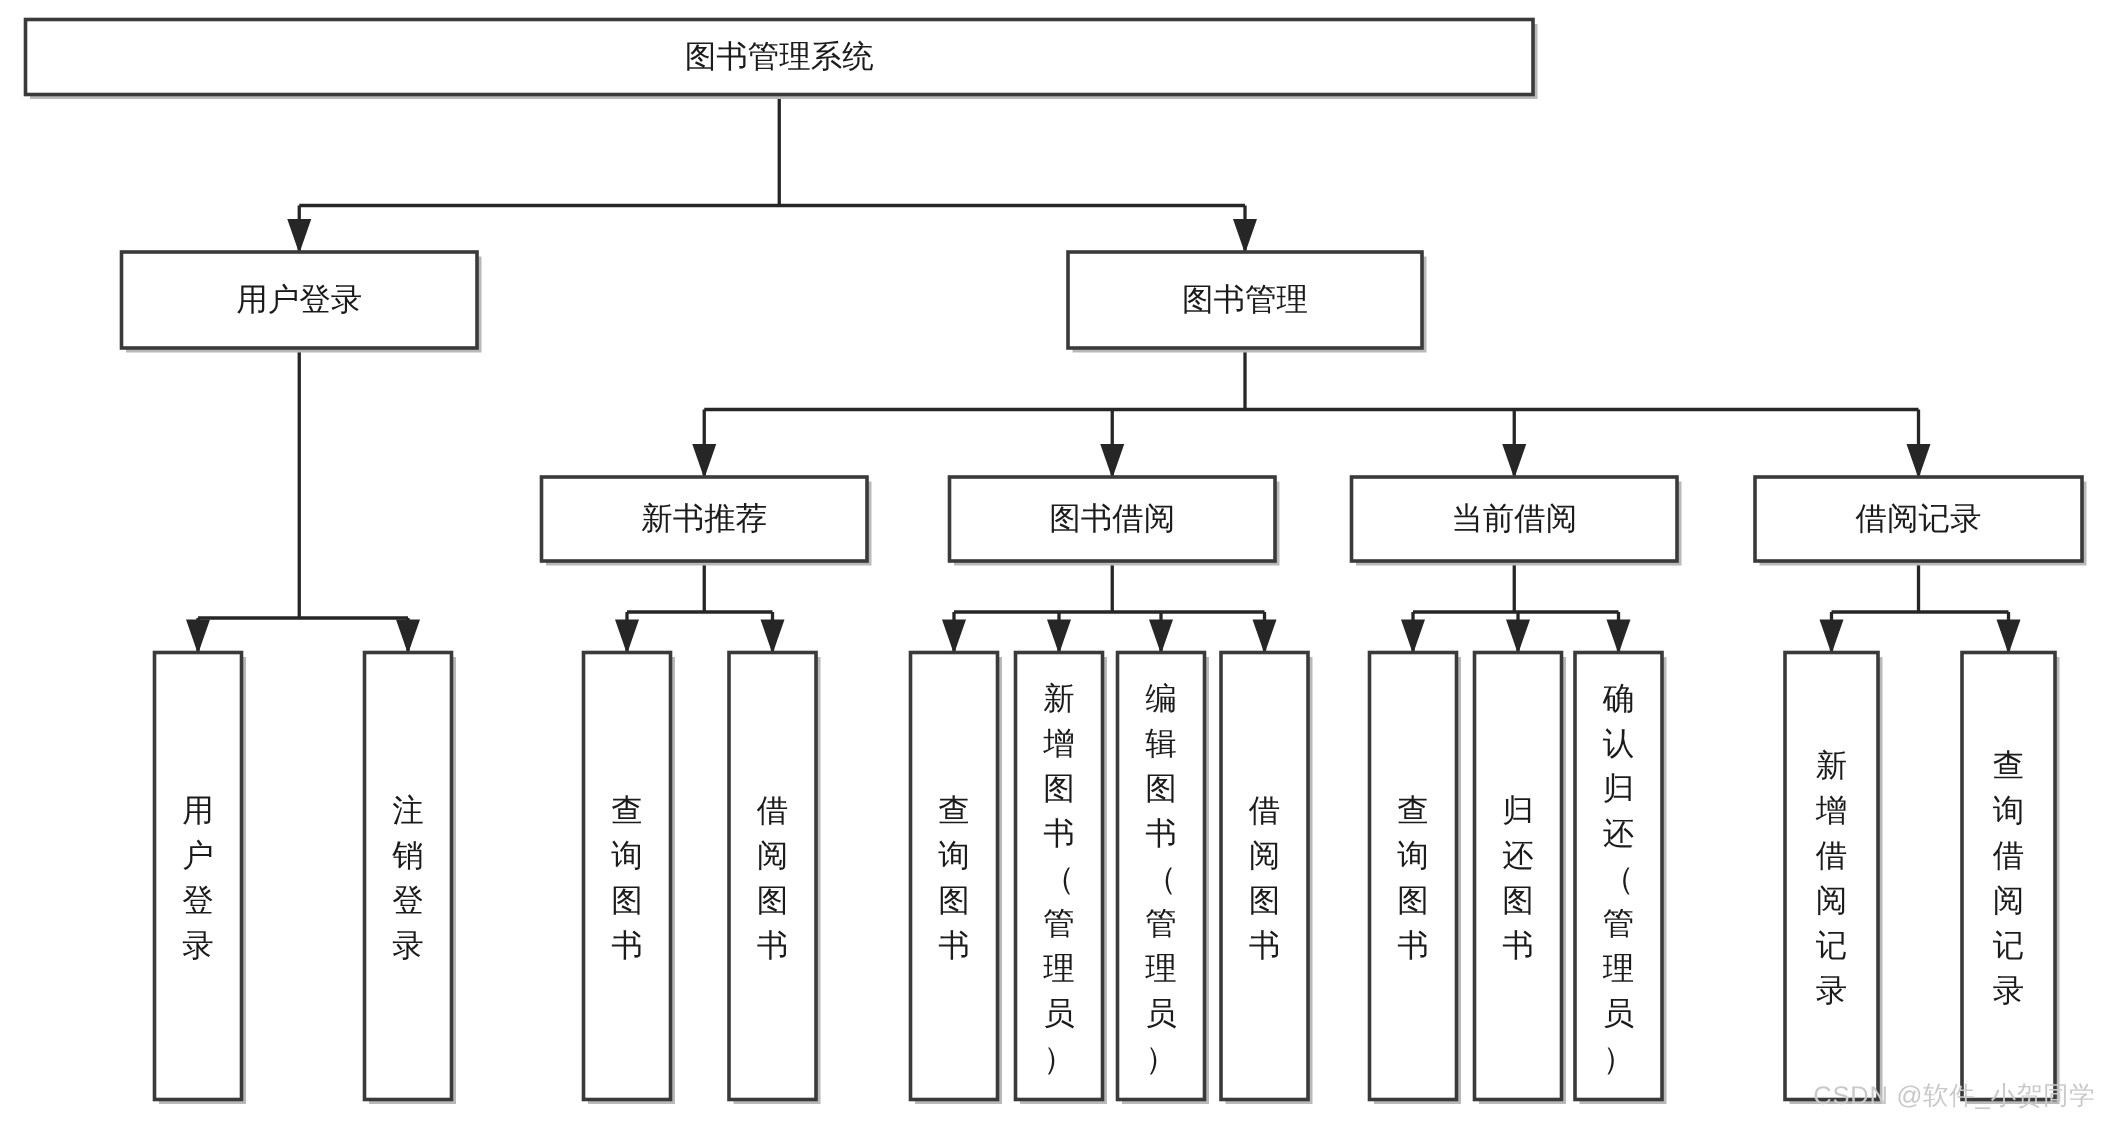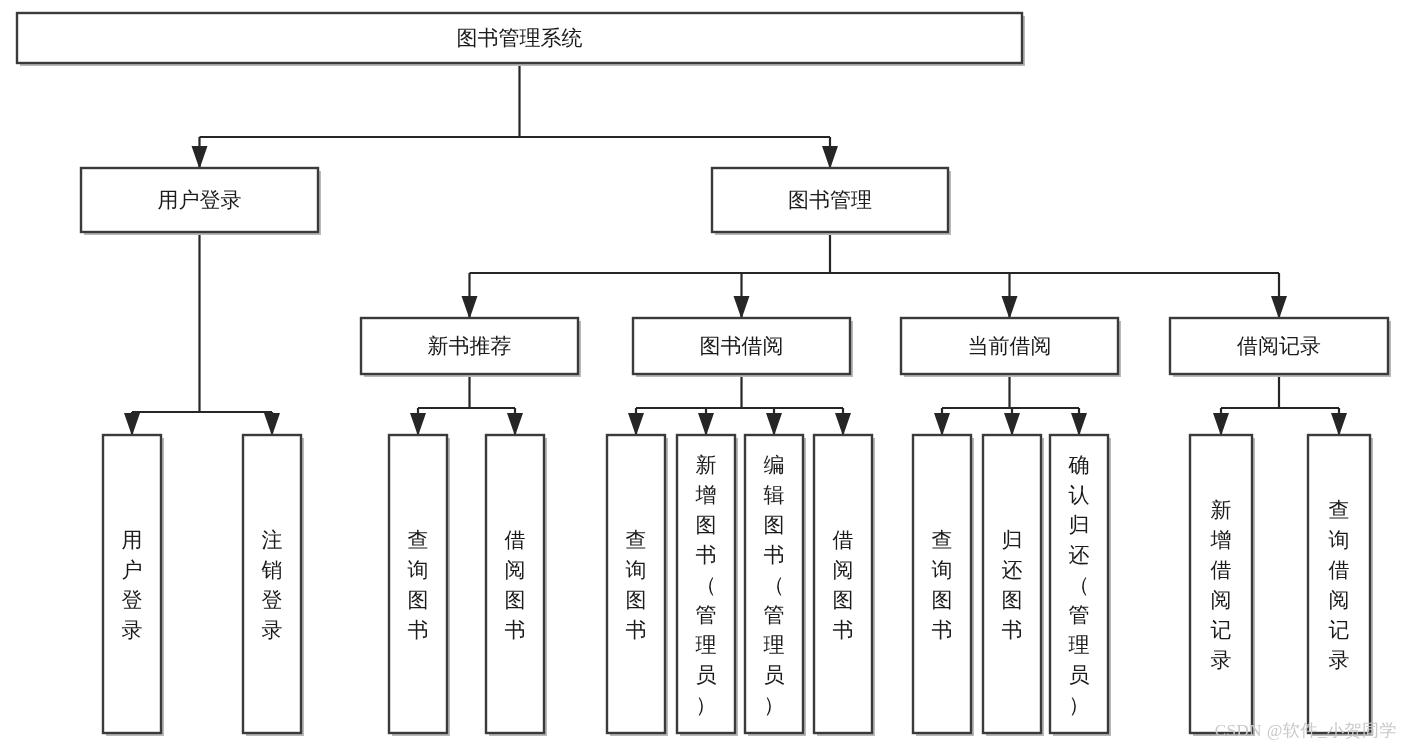--- a/index.html
+++ b/index.html
@@ -55,21 +55,21 @@
   .node-label-v {
     font-family: "Liberation Sans", "DejaVu Sans", sans-serif;
     font-size: 21px;
     fill: #1b1b1b;
     text-anchor: middle;
   }
   .watermark {
     position: absolute;
     right: 8px;
     bottom: 5px;
-    font-family: Liberation Serif, serif;
+    font-family: Liberation Sans, sans-serif;
     font-size: 17px;
     color: #c9c9c9;
     white-space: nowrap;
     letter-spacing: 0.5px;
     pointer-events: none;
   }
 </style>
 </head>
 <body>
 

